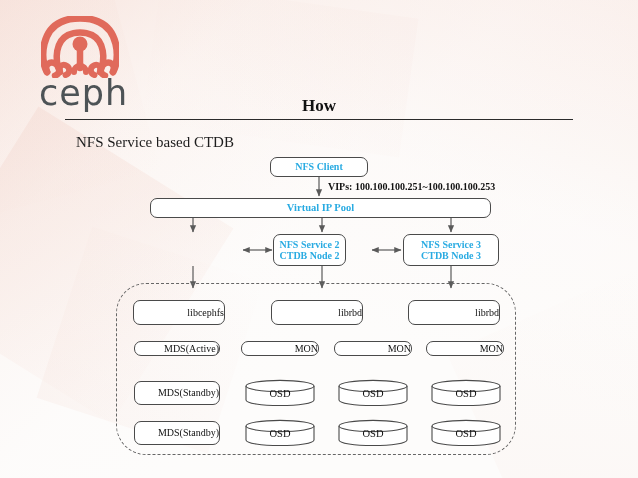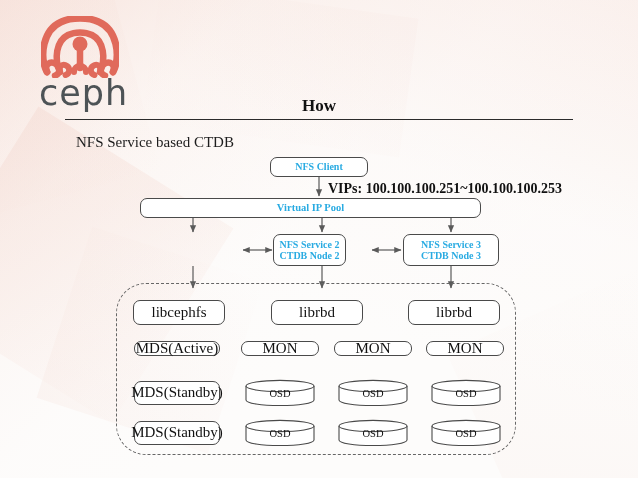--- a/index.html
+++ b/index.html
@@ -121,27 +121,28 @@
     line-height: 1.15;
   }
   .node.cyan {
     color: #29ABE2;
     font-weight: bold;
     font-size: 10px;
     font-family: "Liberation Serif", serif;
   }
   .node.plain {
     color: #111111;
-    font-size: 15px;
-    font-family: "Liberation Serif", serif;
+    font-size: 10px;
+    font-family: "Liberation Serif", serif;
+    justify-content: flex-end;
   }
   .node .l2 { display: block; }
 
   #nfs-client { left: 270px; top: 157px; width: 98px; height: 20px; }
-  #vip-pool   { left: 140px; top: 198px; width: 341px; height: 20px; font-size: 10.5px; }
+  #vip-pool   { left: 150px; top: 198px; width: 341px; height: 20px; font-size: 10.5px; }
 
   #nfs-svc-1 { left: 145px; top: 234px; width: 96px; height: 32px; }
   #nfs-svc-2 { left: 273px; top: 234px; width: 73px; height: 32px; }
   #nfs-svc-3 { left: 403px; top: 234px; width: 96px; height: 32px; }
 
   
   #cluster {
     position: absolute;
     left: 116px;
     top: 283px;
@@ -195,21 +196,21 @@
     position: absolute;
     left: 0; top: 0;
     width: 638px; height: 478px;
     pointer-events: none;
   }
 
   #vips-label {
     position: absolute;
     left: 328px;
     top: 181px;
-    font-size: 14px;
+    font-size: 10px;
     font-weight: bold;
     color: #111111;
     font-family: "Liberation Serif", serif;
     white-space: nowrap;
   }
 </style>
 </head>
 <body>
 
 <div id="slide">

